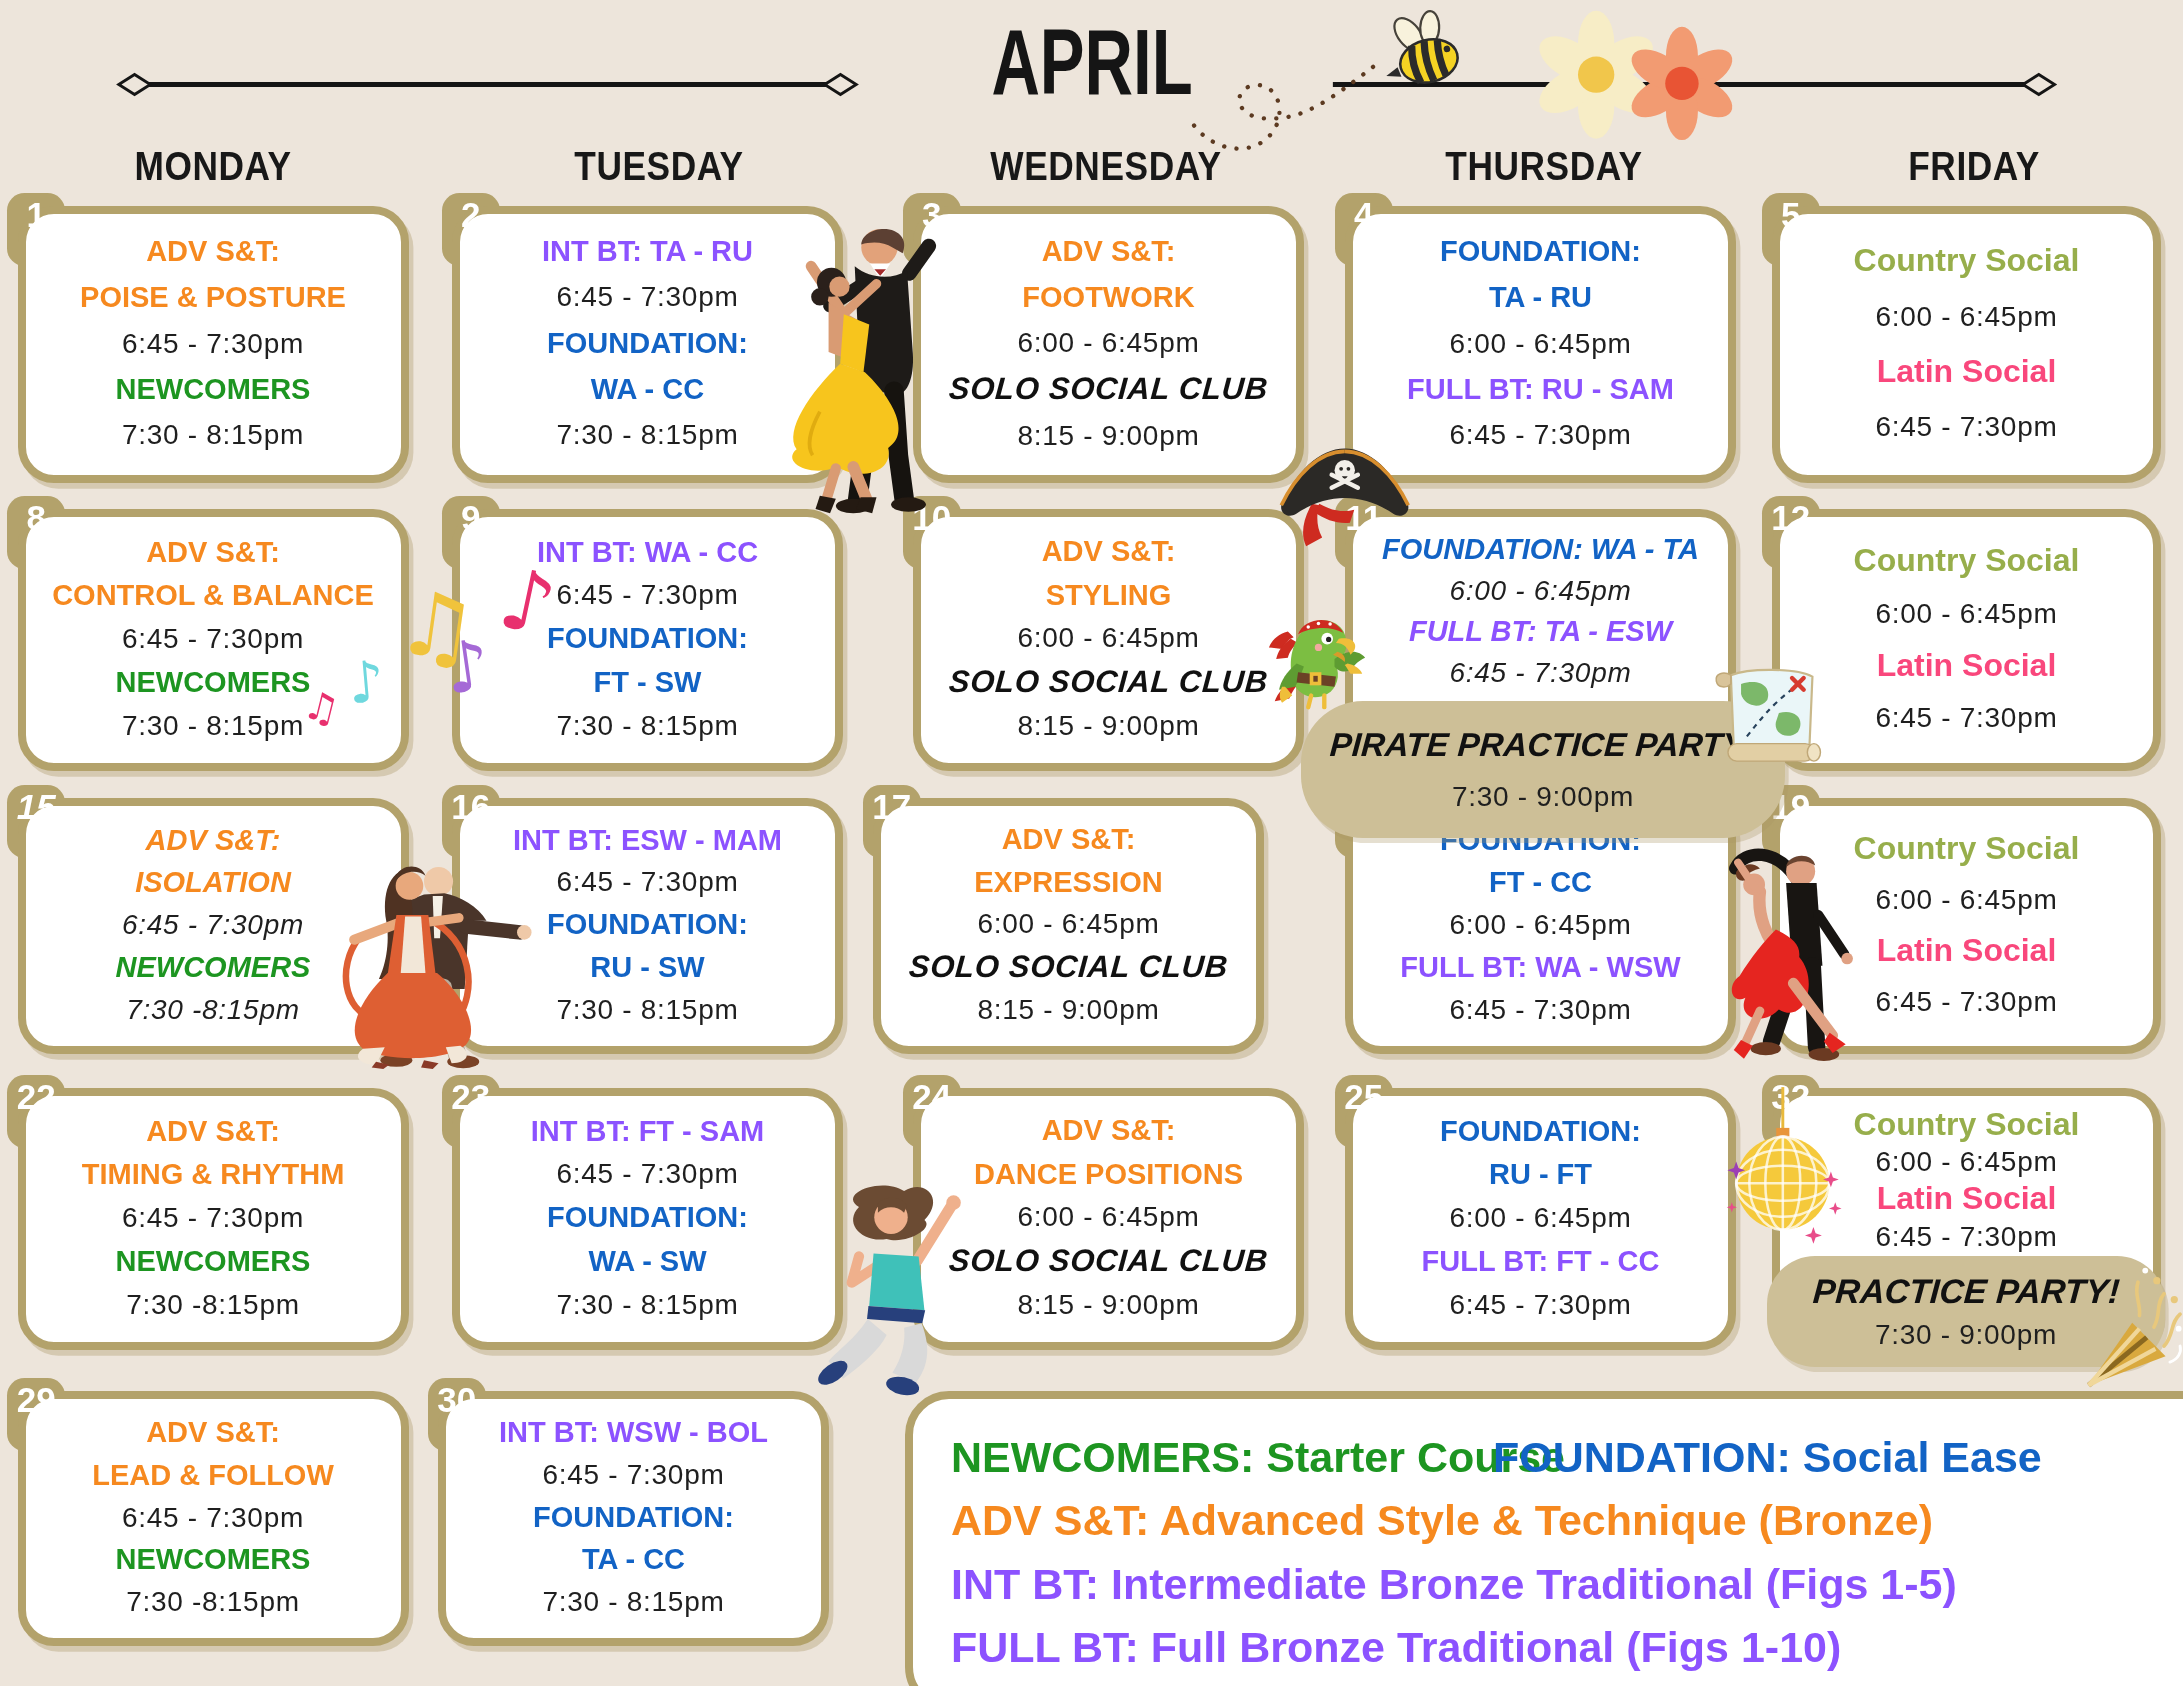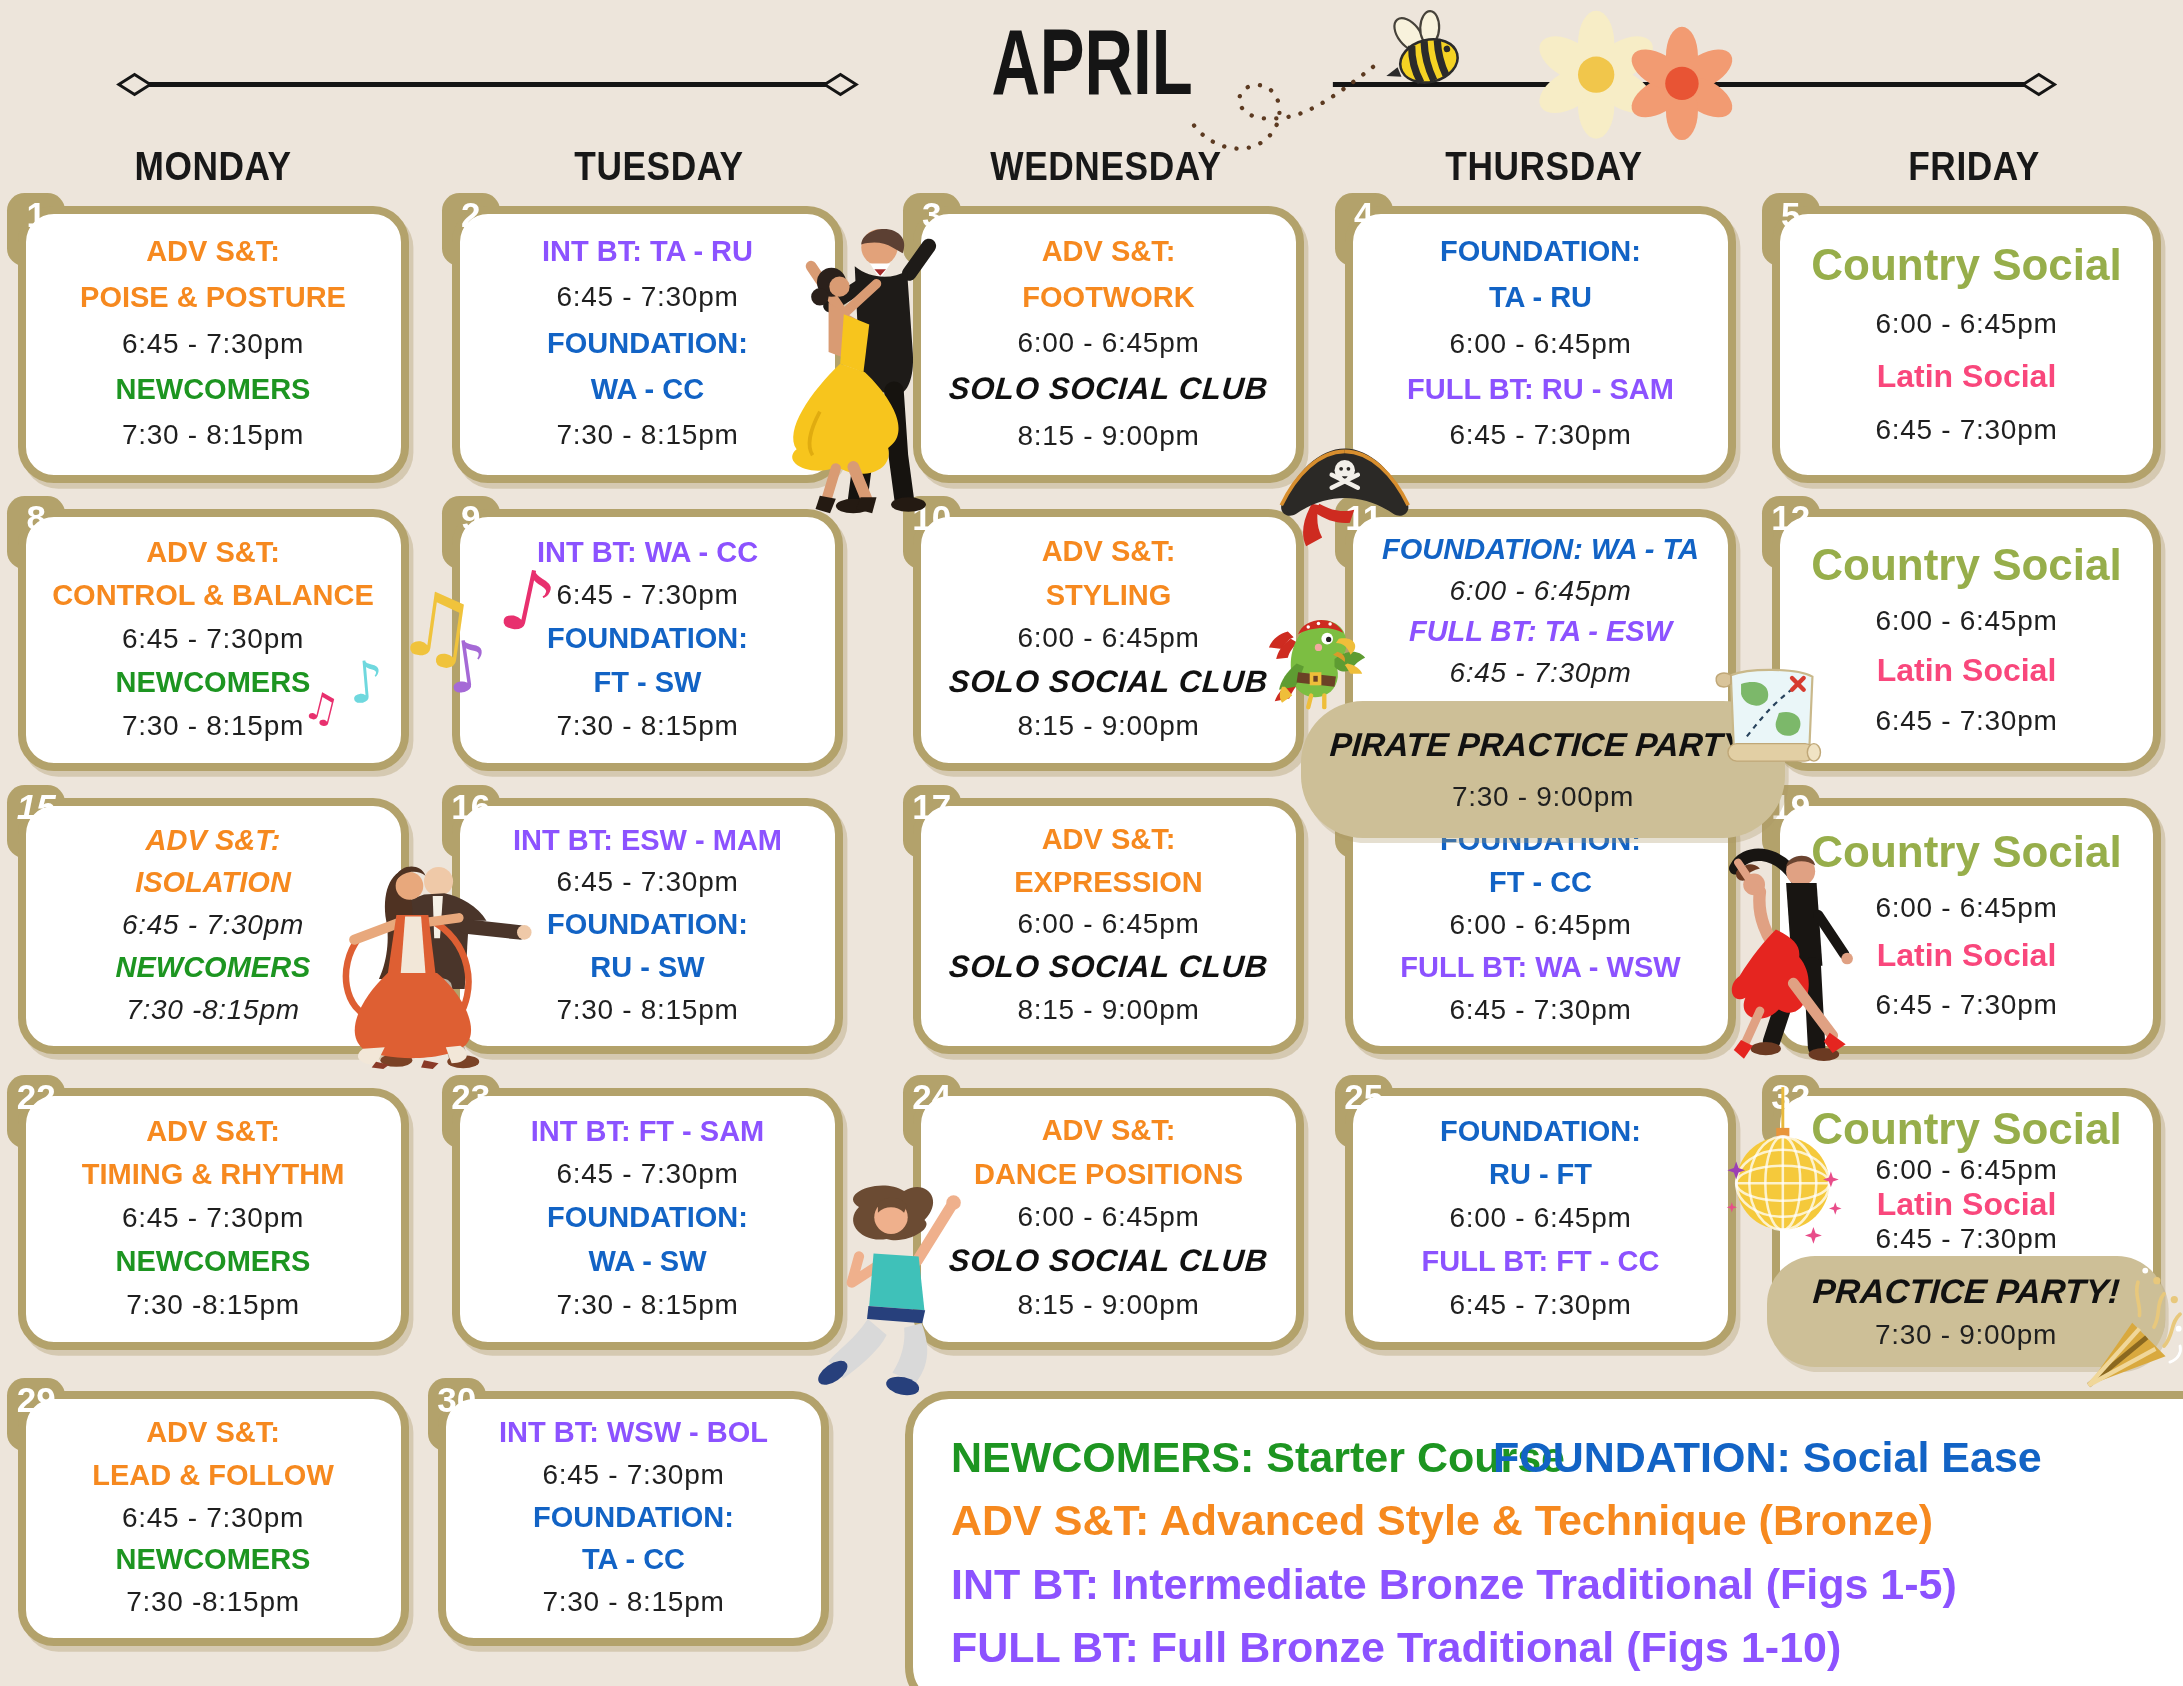--- a/index.html
+++ b/index.html
@@ -18,21 +18,21 @@
   .box{position:absolute;inset:0;background:var(--c-cell-bg,#fff);border:8px solid var(--c-cell-border,#B3A26B);border-radius:36px;box-shadow:4.4px 5.8px 0 rgba(170,150,100,.35);z-index:1;}
   .num{position:absolute;left:-10.2px;top:-8.7px;width:58px;text-align:center;font-size:35px;font-weight:700;color:var(--c-badge-text,#fff);z-index:3;line-height:1;}
   .cell-body{position:absolute;inset:0;z-index:2;display:flex;flex-direction:column;justify-content:space-evenly;align-items:center;padding:14.6px 19px 17.5px 19px;}
   .ln{white-space:nowrap;max-width:100%;text-align:center;line-height:1.06;font-weight:700;font-size:29px;}
   .ln-adv{color:var(--c-adv,#F6891F);}
   .ln-new{color:var(--c-newcomers,#1D9521);}
   .ln-int{color:var(--c-int-bt,#8C52FF);}
   .ln-fnd{color:var(--c-foundation,#1263C5);}
   .ln-time{color:var(--c-time,#1F1F1F);font-weight:400;font-size:28px;letter-spacing:0.7px;}
   .ln-solo{color:var(--c-solo,#111);font-style:italic;font-size:31px;letter-spacing:0.7px;transform:skewX(-4deg);}
-  .ln-country{color:var(--c-country,#97AE4B);font-size:44px;}
+  .ln-country{color:var(--c-country,#97AE4B);font-size:32px;}
   .ln-latin{color:var(--c-latin,#F9477C);font-size:32px;}
 
   
   .banner{position:absolute;background:var(--c-banner-bg,#CDBF97);border-radius:62px;z-index:30;display:flex;flex-direction:column;justify-content:space-evenly;align-items:center;padding:7.3px 22px;box-shadow:3.6px 5.1px 0 rgba(170,150,100,.3);}
   #banner-pirate{left:1301px;top:701px;width:440px;height:122px;}
   #banner-practice{left:1767px;top:1256px;width:354px;height:96px;border-radius:48px;}
   .banner-title{font-size:34px;font-weight:700;font-style:italic;color:#111;white-space:nowrap;max-width:100%;transform:skewX(-4deg);}
   .banner-time{font-size:28px;font-weight:400;color:#1F1F1F;letter-spacing:0.7px;white-space:nowrap;}
 
   
@@ -211,21 +211,21 @@
       <div class="box"></div>
       <div class="num">16</div>
       <div class="cell-body">
           <div class="ln ln-int fit">INT BT: ESW - MAM</div>
           <div class="ln ln-time fit">6:45 - 7:30pm</div>
           <div class="ln ln-fnd fit">FOUNDATION:</div>
           <div class="ln ln-fnd fit">RU - SW</div>
           <div class="ln ln-time fit">7:30 - 8:15pm</div>
         </div>
     </div>
-      <div class="cell" style="left: 913px; top: 798px; width: 391px; height: 256px;">
+      <div class="cell" style="left: 873px; top: 798px; width: 391px; height: 256px;">
       <div class="badge"></div>
       <div class="box"></div>
       <div class="num">17</div>
       <div class="cell-body">
           <div class="ln ln-adv fit">ADV S&amp;T:</div>
           <div class="ln ln-adv fit">EXPRESSION</div>
           <div class="ln ln-time fit">6:00 - 6:45pm</div>
           <div class="ln ln-solo fit">SOLO SOCIAL CLUB</div>
           <div class="ln ln-time fit">8:15 - 9:00pm</div>
         </div>

